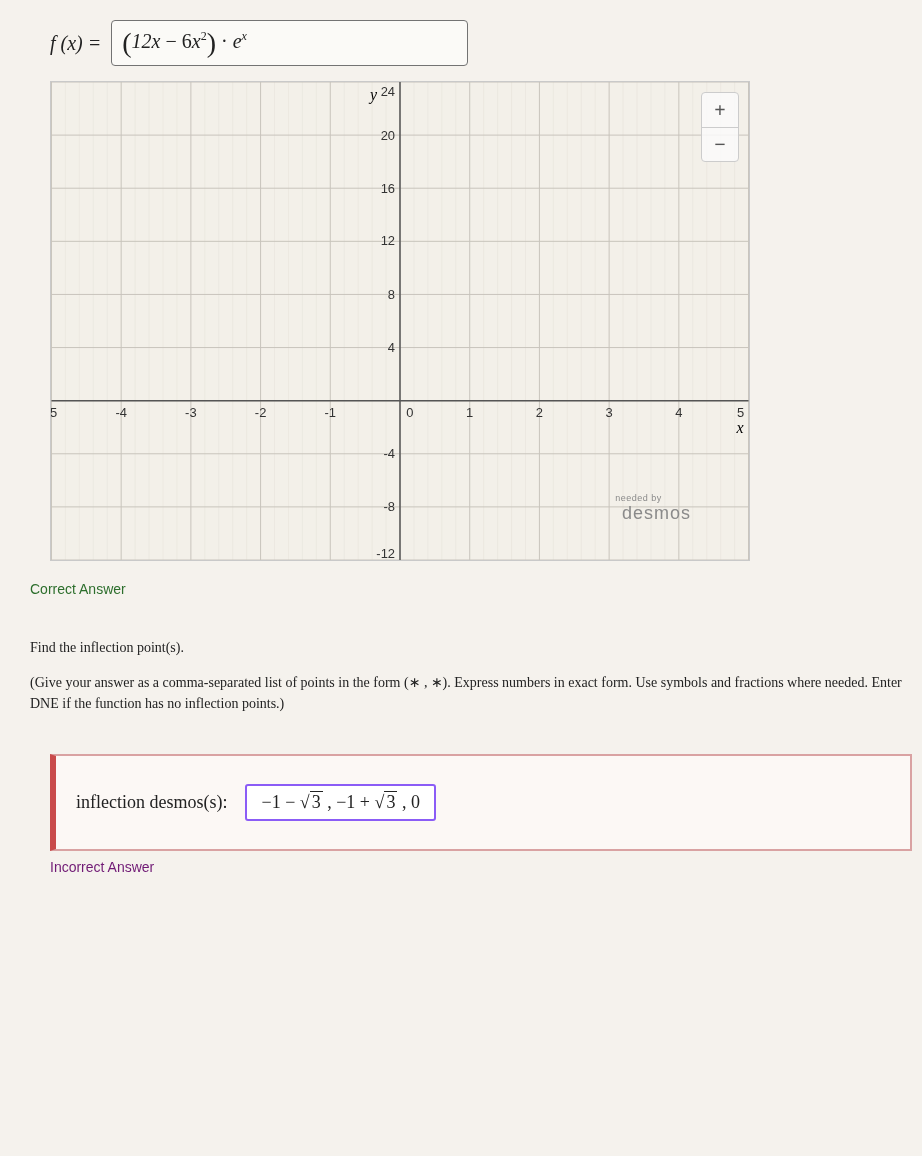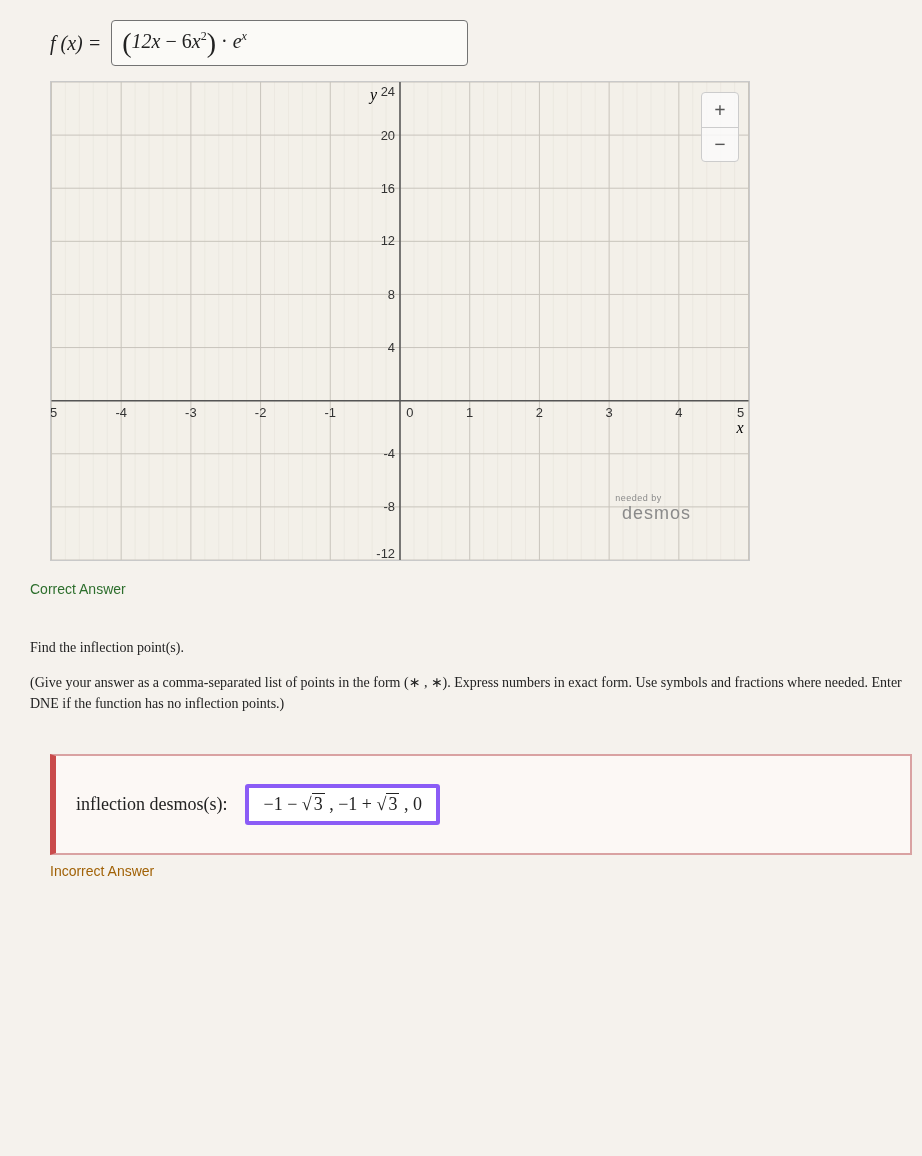--- a/index.html
+++ b/index.html
@@ -76,32 +76,32 @@
     border: 2px solid #d9a2a2;
     border-left: 6px solid #c94b4b;
     margin: 40px 10px 0 30px;
     padding: 28px 20px 28px 20px;
     background: #fcf8f5;
     position: relative;
   }
   .answer-label { font-size: 18px; margin-right: 14px; }
   .answer-input {
     display: inline-block;
-    border: 4px solid #8b5cf6;
+    border: 2px solid #8b5cf6;
     background: #fff;
     padding: 6px 14px;
     font-size: 18px;
     border-radius: 3px;
   }
   .sqrt { position: relative; display:inline-block; }
   .sqrt::before { content: "√"; }
   .sqrt .rad { border-top: 1px solid #222; padding: 0 2px; }
 
   .status-incorrect {
-    color: #a16207;
+    color: #701a75;
     font-family: Arial, Helvetica, sans-serif;
     font-size: 14px;
     margin: 8px 0 0 30px;
   }
 
   .tick-label { font-family: Arial, sans-serif; font-size: 13px; fill:#333; }
   .ital-svg { font-style: italic; font-family: "Times New Roman", serif; font-size:16px; }
 </style>
 </head>
 <body>

